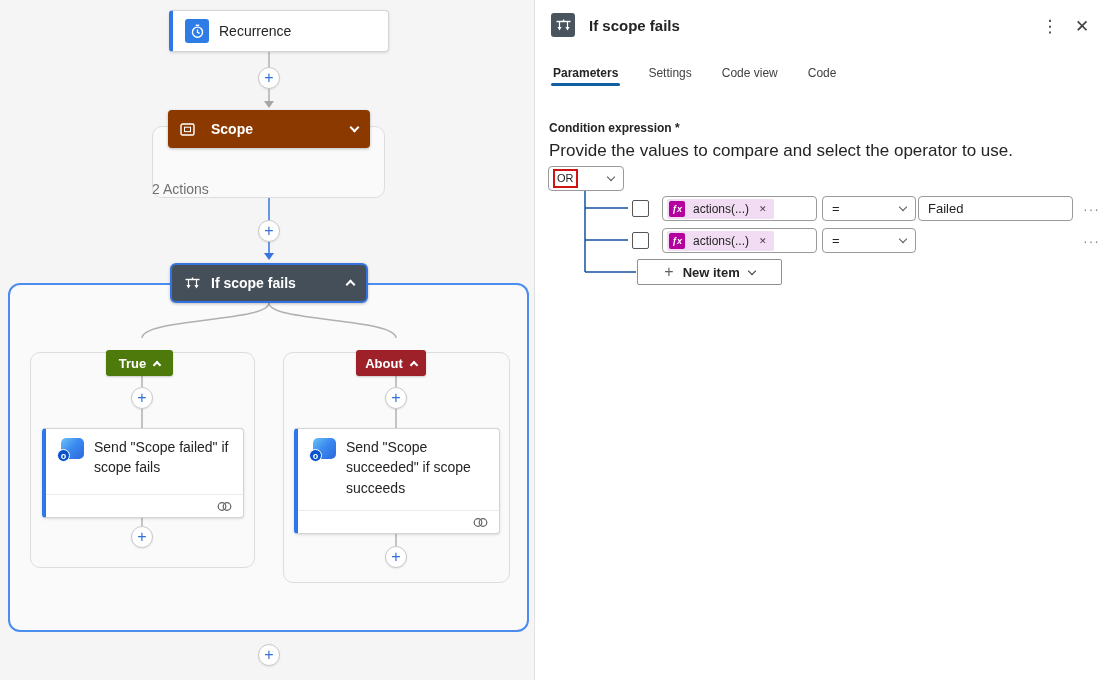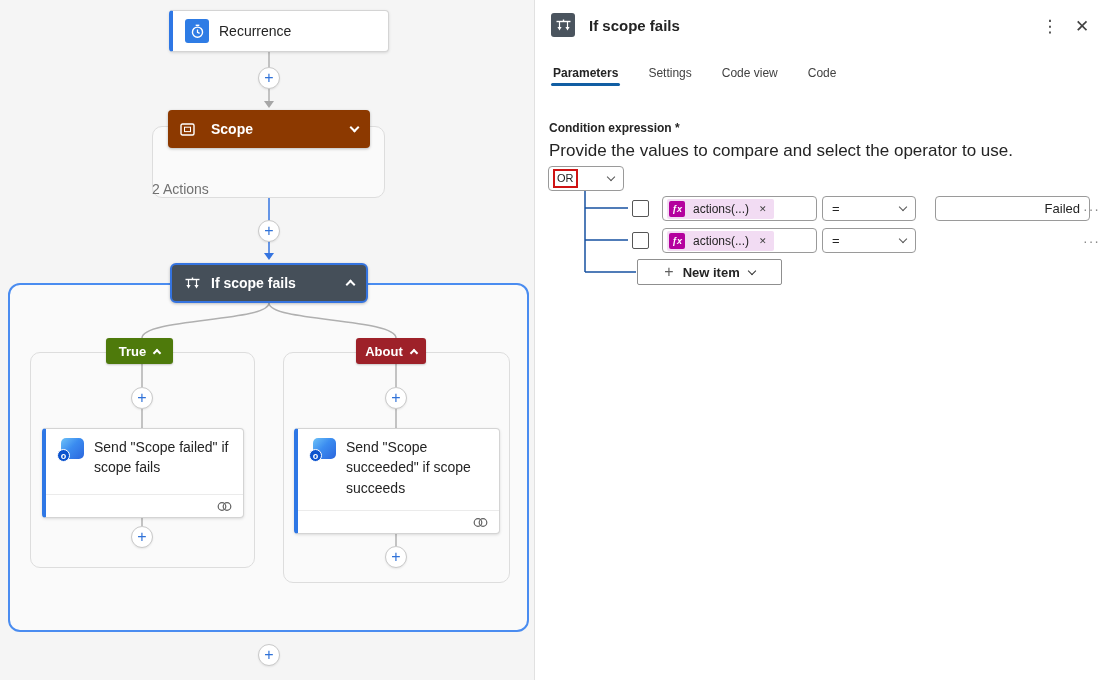--- a/index.html
+++ b/index.html
@@ -18,21 +18,21 @@
   .card-main { display:flex; align-items:center; gap:10px; padding:8px 10px 8px 12px; flex:1; }
   .card-main.top { align-items:flex-start; }
   .card-label { font-size:14px; line-height:1.45; }
   .card-footer { border-top:1px solid #ebebeb; height:23px; display:flex; align-items:center; justify-content:flex-end; padding:0 10px; }
 
   .node-header { position:absolute; border-radius:4px; display:flex; align-items:center; gap:10px;
     padding:0 12px; color:#fff; font-size:14px; font-weight:600; box-shadow:0 1px 3px rgba(0,0,0,.25); z-index:4; }
   .scope-header { background:#8c3900; }
   .if-node { background:#454f59; border:2px solid #3574e0; border-radius:6px; }
   .branch-badge { position:absolute; border-radius:3px; color:#fff; font-size:13px; font-weight:700;
-    display:flex; align-items:center; justify-content:center; gap:8px; z-index:4; box-shadow:0 1px 2px rgba(0,0,0,.2); }
+    display:flex; align-items:center; justify-content:center; gap:8px; z-index:4; box-shadow:0 1px 2px rgba(0,0,0,.2);margin-top:12px; }
   .true-badge { background:#4e7a0b; }
   .false-badge { background:#9e2129; }
 
   .summary-text { position:absolute; color:#717171; font-size:14px; z-index:1; }
 
   .plus-circle { position:absolute; width:22px; height:22px; border-radius:50%; background:#fff;
     border:1px solid #c9c9c9; color:#3072d8; display:flex; align-items:center; justify-content:center;
     font-size:16px; font-weight:400; z-index:5; line-height:1; box-shadow:0 1px 2px rgba(0,0,0,.08); }
 
   .chev { display:inline-block; width:7px; height:7px; border-right:2px solid currentColor; border-bottom:2px solid currentColor; flex:none; }
@@ -250,21 +250,21 @@
       <span class="token-pill">
         <span class="fx-chip">ƒx</span>
         <span class="token-text">actions(...)</span>
         <span class="token-x">✕</span>
       </span>
     </div>
     <div class="field op-field" style="left:287px; top:196px;">
       <span>=</span>
       <span class="chev down thin"></span>
     </div>
-    <div class="field val-field" style="left:400px; top:196px;justify-content:flex-end;">
+    <div class="field val-field" style="left:383px; top:196px;">
       <span>Failed</span>
     </div>
     <span class="row-menu" style="left:548px; top:201px;">···</span>
 
     <div class="checkbox" style="left:97px; top:232px;"></div>
     <div class="field token-field" style="left:127px; top:228px;">
       <span class="token-pill">
         <span class="fx-chip">ƒx</span>
         <span class="token-text">actions(...)</span>
         <span class="token-x">✕</span>

